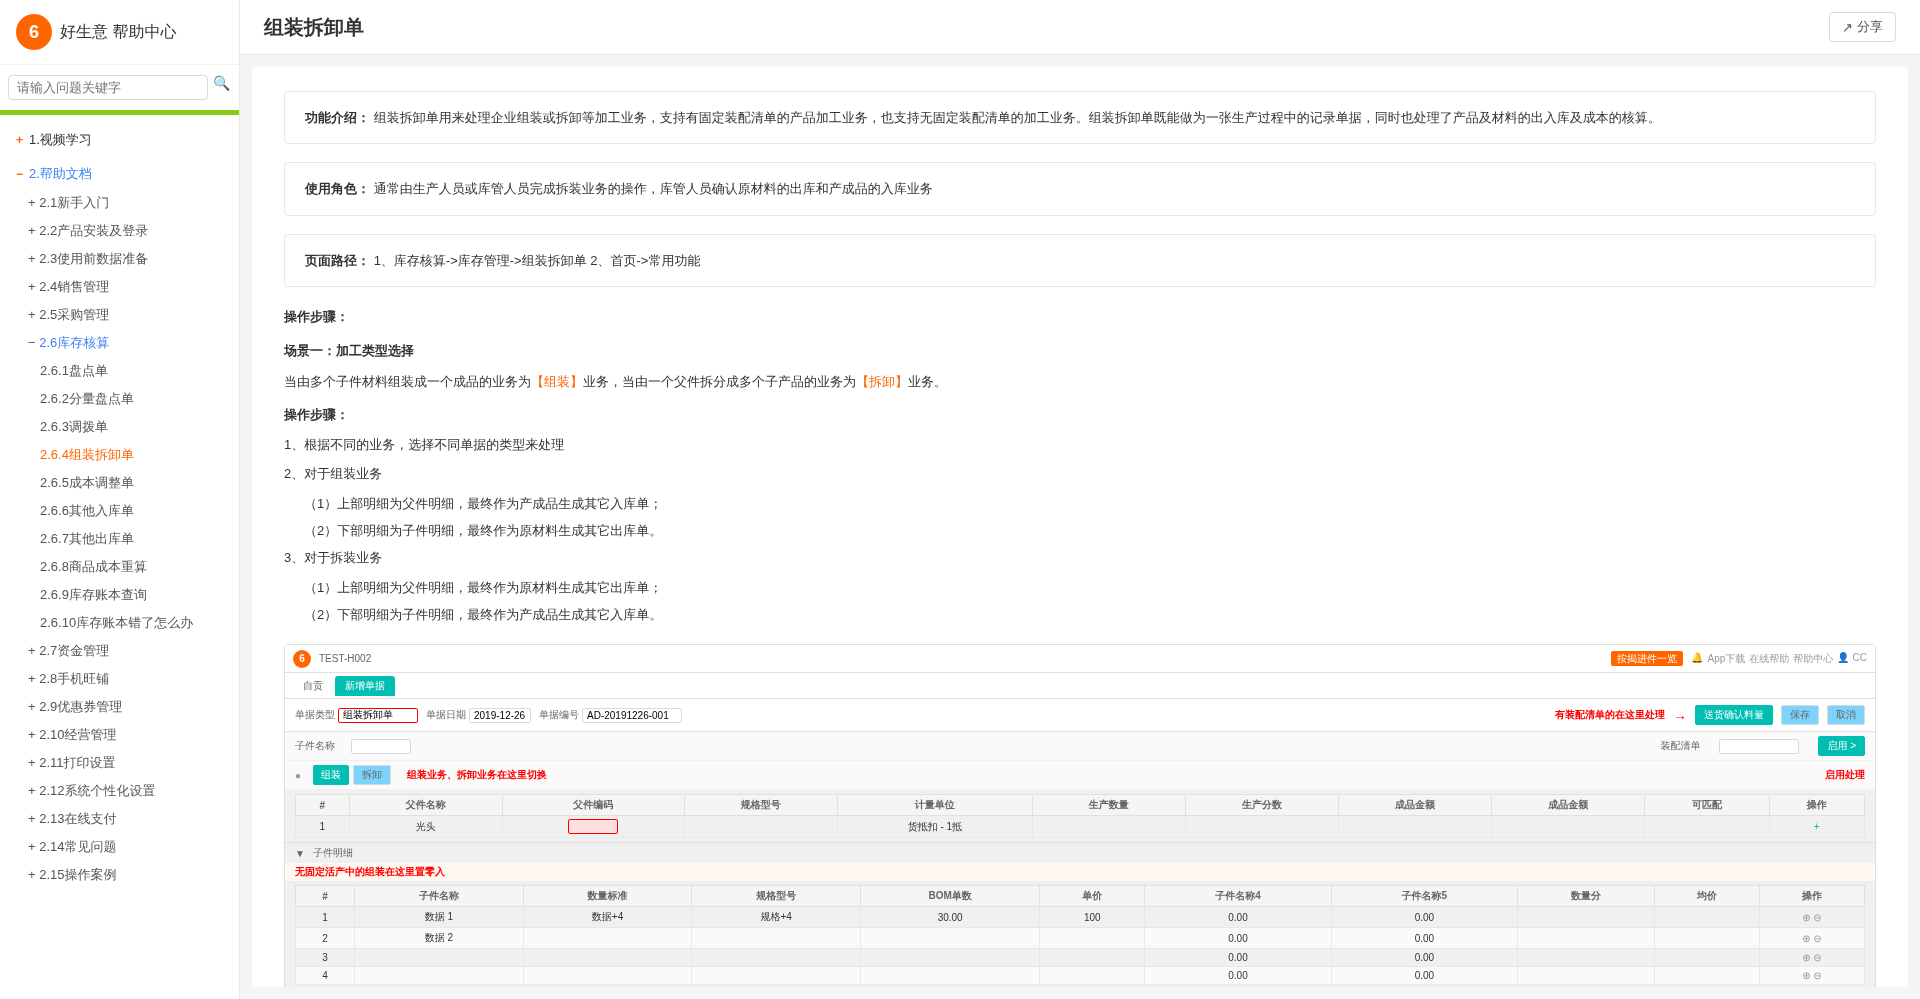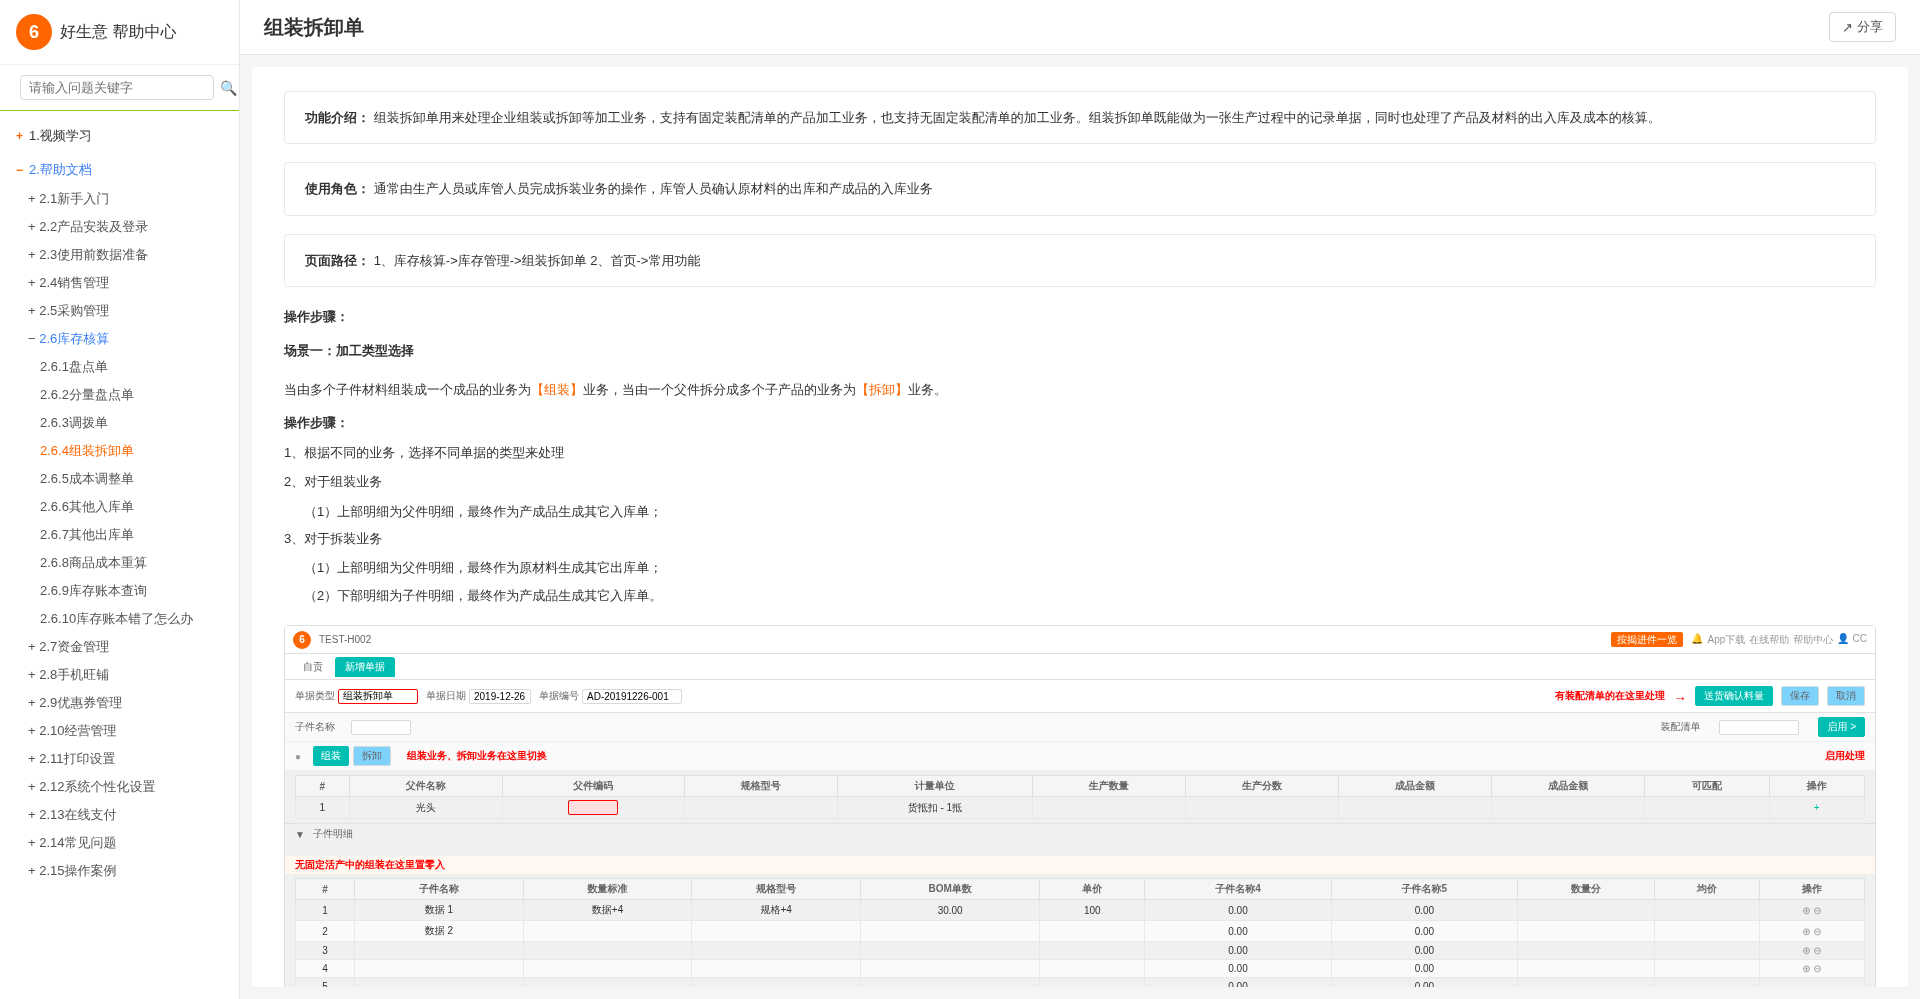--- a/index.html
+++ b/index.html
@@ -32,24 +32,24 @@
       display: flex; align-items: center; justify-content: center;
       margin-right: 8px;
       flex-shrink: 0;
     }
     #logo-text {
       font-size: 16px;
       font-weight: normal;
       color: #333;
     }
     #search-area {
-      padding: 10px 20px;
-      border-bottom: 1px solid #84cc16;
-      display: flex;
-      align-items: center;
+      padding: 10px 8px;
+      border-bottom: 5px solid #84cc16;
+      display: flex;
+      align-items: flex-start;
       gap: 6px;
     }
     #search-input {
       flex: 1;
       border: 1px solid #d9d9d9;
       border-radius: 4px;
       padding: 4px 8px;
       font-size: 13px;
       outline: none;
       color: #999;
@@ -171,21 +171,21 @@
       font-weight: bold;
     }
     .op-steps-title {
       font-weight: bold;
       font-size: 14px;
       margin-bottom: 10px;
     }
     .scene-title {
       font-weight: bold;
       font-size: 14px;
-      margin-bottom: 16px;
+      margin-bottom: 8px;
     }
     .step-text {
       font-size: 13px;
       line-height: 1.8;
       color: #333;
       margin-bottom: 6px;
     }
     .step-text .highlight {
       color: #f60;
       font-weight: 500;
@@ -461,20 +461,21 @@
       <p class="scene-title">场景一：加工类型选择</p>
       <p class="step-text">
         当由多个子件材料组装成一个成品的业务为<span class="highlight">【组装】</span>业务，当由一个父件拆分成多个子产品的业务为<span class="highlight">【拆卸】</span>业务。
       </p>
 
       <p class="step-text" style="margin-top:10px;font-weight:bold;">操作步骤：</p>
 
       <p class="step-text step-num">1、根据不同的业务，选择不同单据的类型来处理</p>
       <p class="step-text step-num">2、对于组装业务</p>
       <p class="step-text indent-1 bracket-item">（1）上部明细为父件明细，最终作为产成品生成其它入库单；</p>
+      <p class="step-text indent-1 bracket-item">（2）下部明细为子件明细，最终作为原材料生成其它出库单。</p>
       <p class="step-text step-num">3、对于拆装业务</p>
       <p class="step-text indent-1 bracket-item">（1）上部明细为父件明细，最终作为原材料生成其它出库单；</p>
       <p class="step-text indent-1 bracket-item">（2）下部明细为子件明细，最终作为产成品生成其它入库单。</p>
     </div>
 
     <div id="screenshot-container">
       <div class="inner-ui annotation-container" style="position:relative;">
 
         <div class="inner-topbar">
           <div class="inner-topbar-logo">6</div>
@@ -577,21 +578,21 @@
             </tbody>
           </table>
         </div>
 
         <div style="position:relative;">
           <div style="background:#f0f0f0;padding:3px 10px;font-size:10px;color:#666;display:flex;align-items:center;gap:8px;border-top:1px solid #e0e0e0;">
             <span>▼</span>
             <span>子件明细</span>
           </div>
 
-          <div style="padding:2px 10px;background:#fff8f0;margin-top:12px;">
+          <div style="padding:2px 10px;background:#fff8f0;">
             <span class="inner-annotation-text">无固定活产中的组装在这里置零入</span>
           </div>
           <div class="inner-table-area">
             <table class="inner-table">
               <thead>
                 <tr>
                   <th>#</th>
                   <th>子件名称</th>
                   <th>数量标准</th>
                   <th>规格型号</th>

